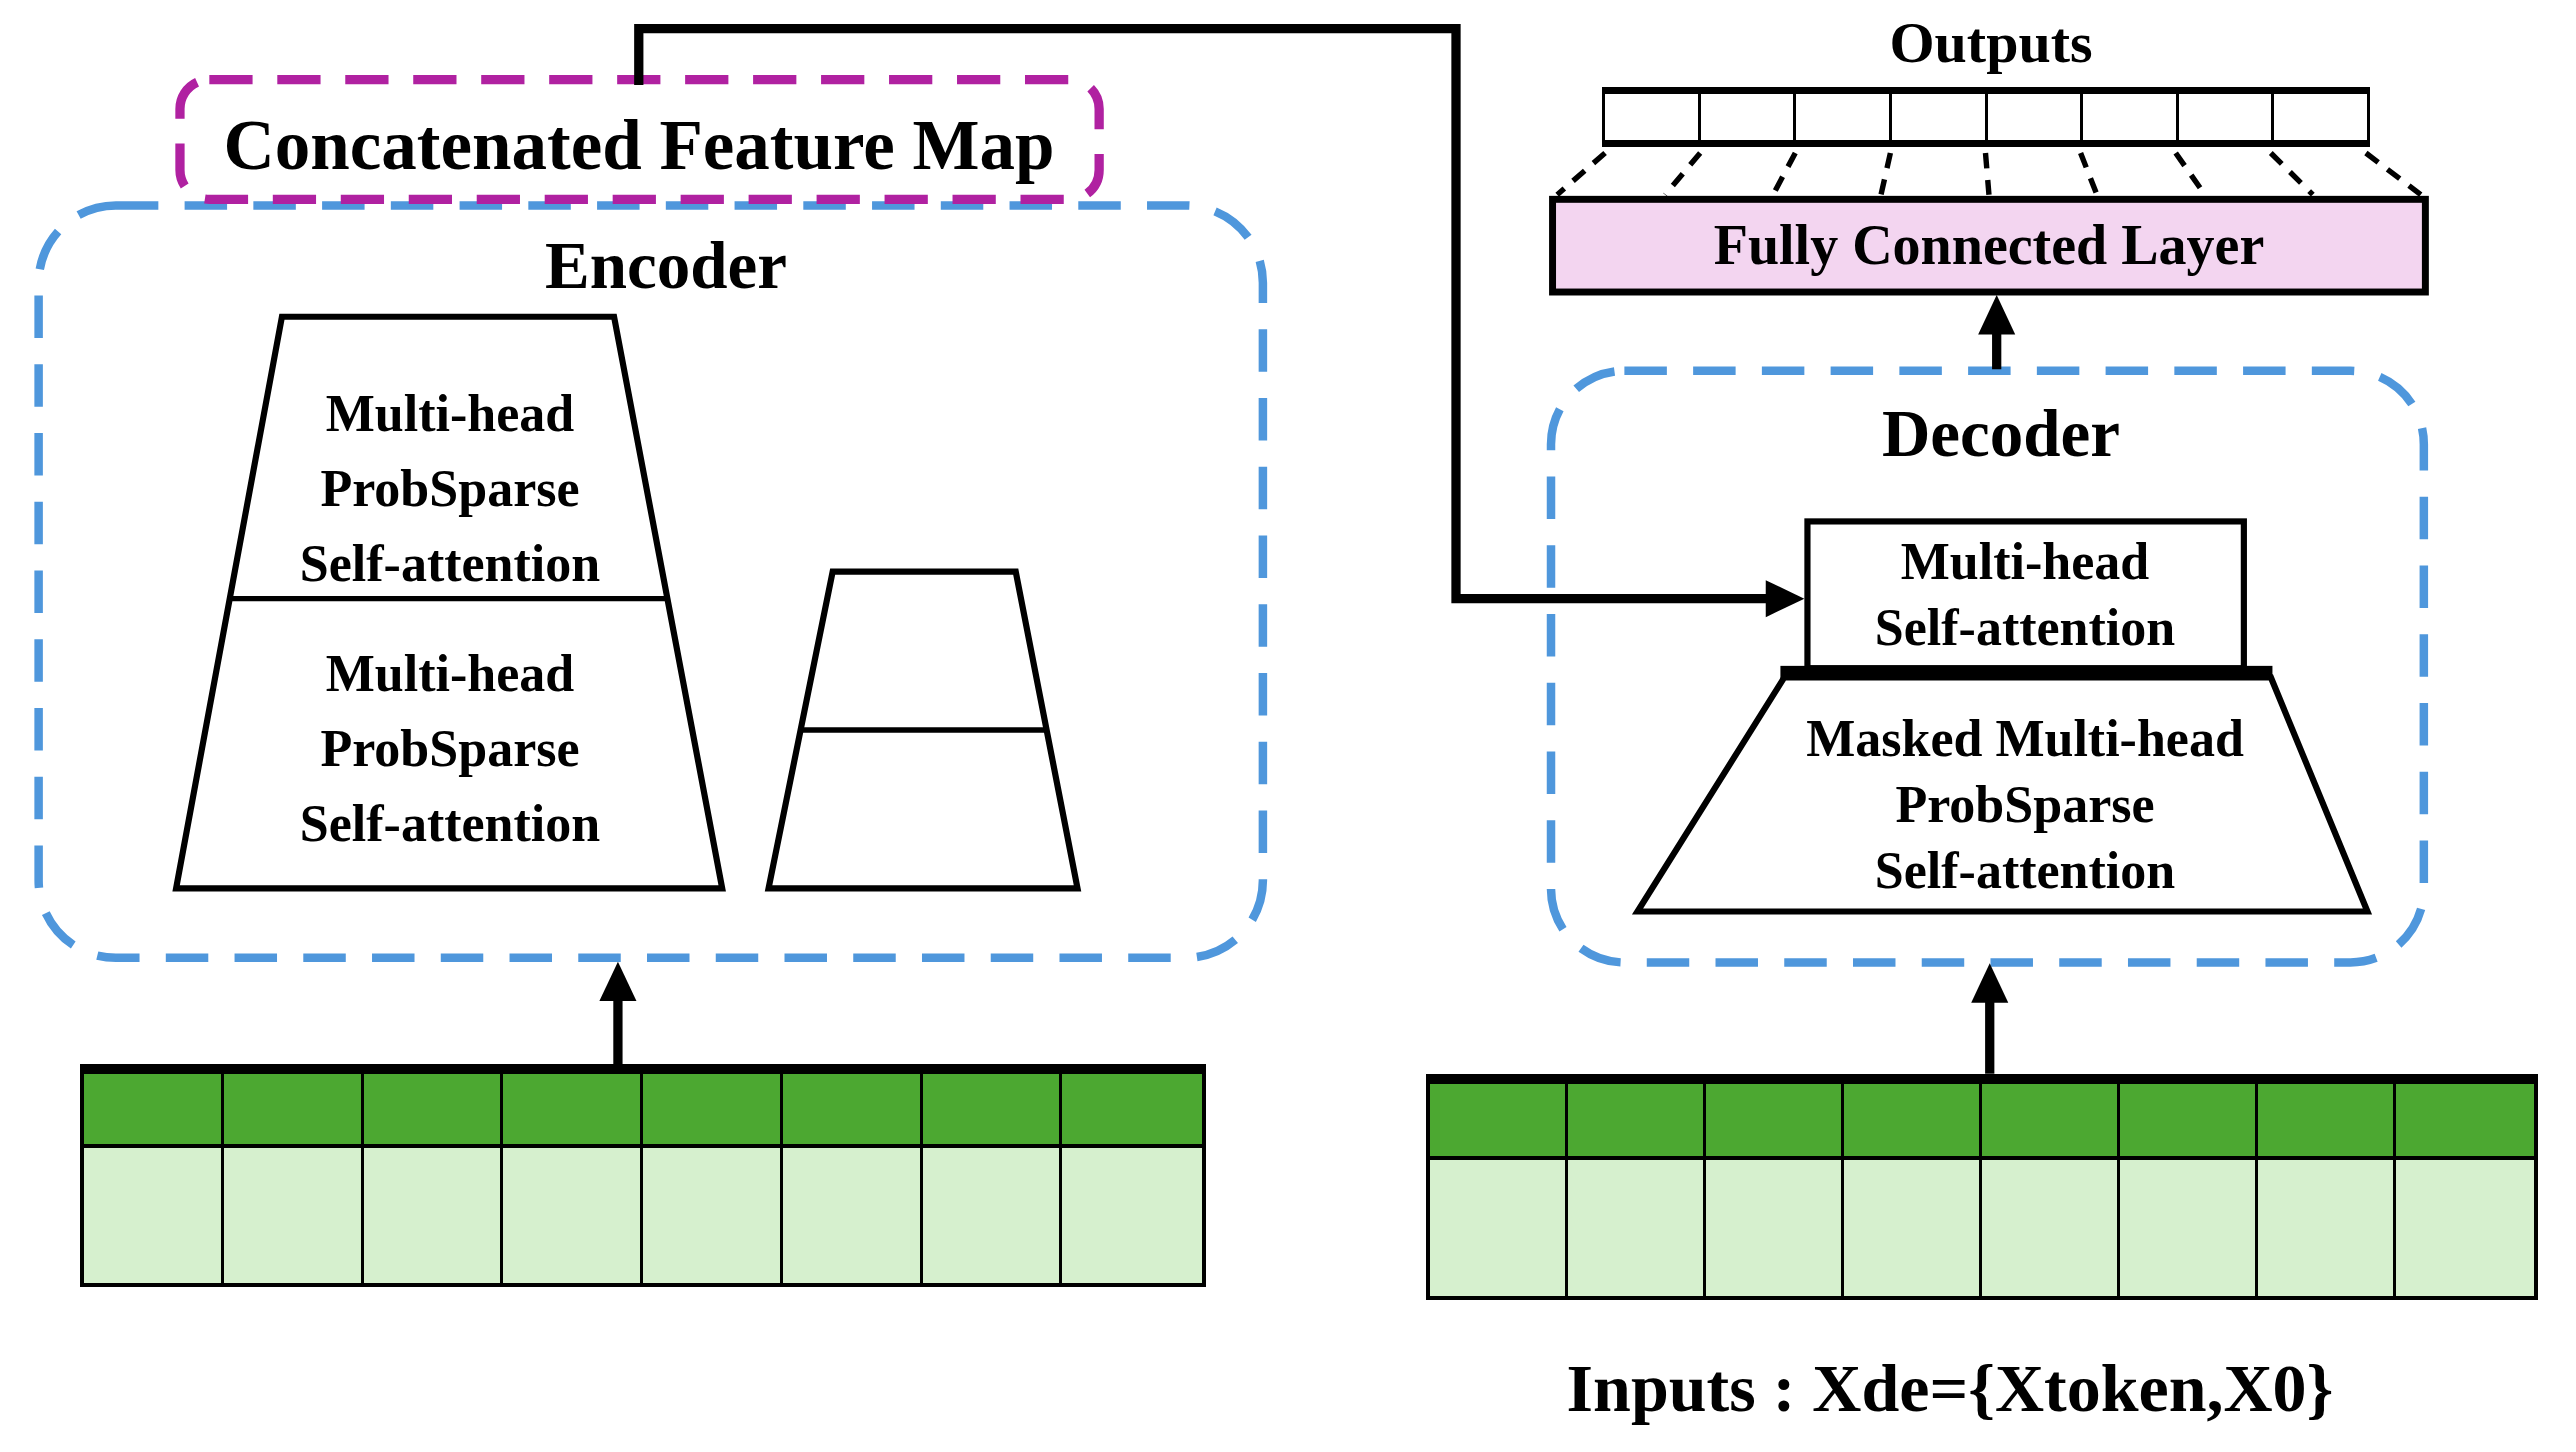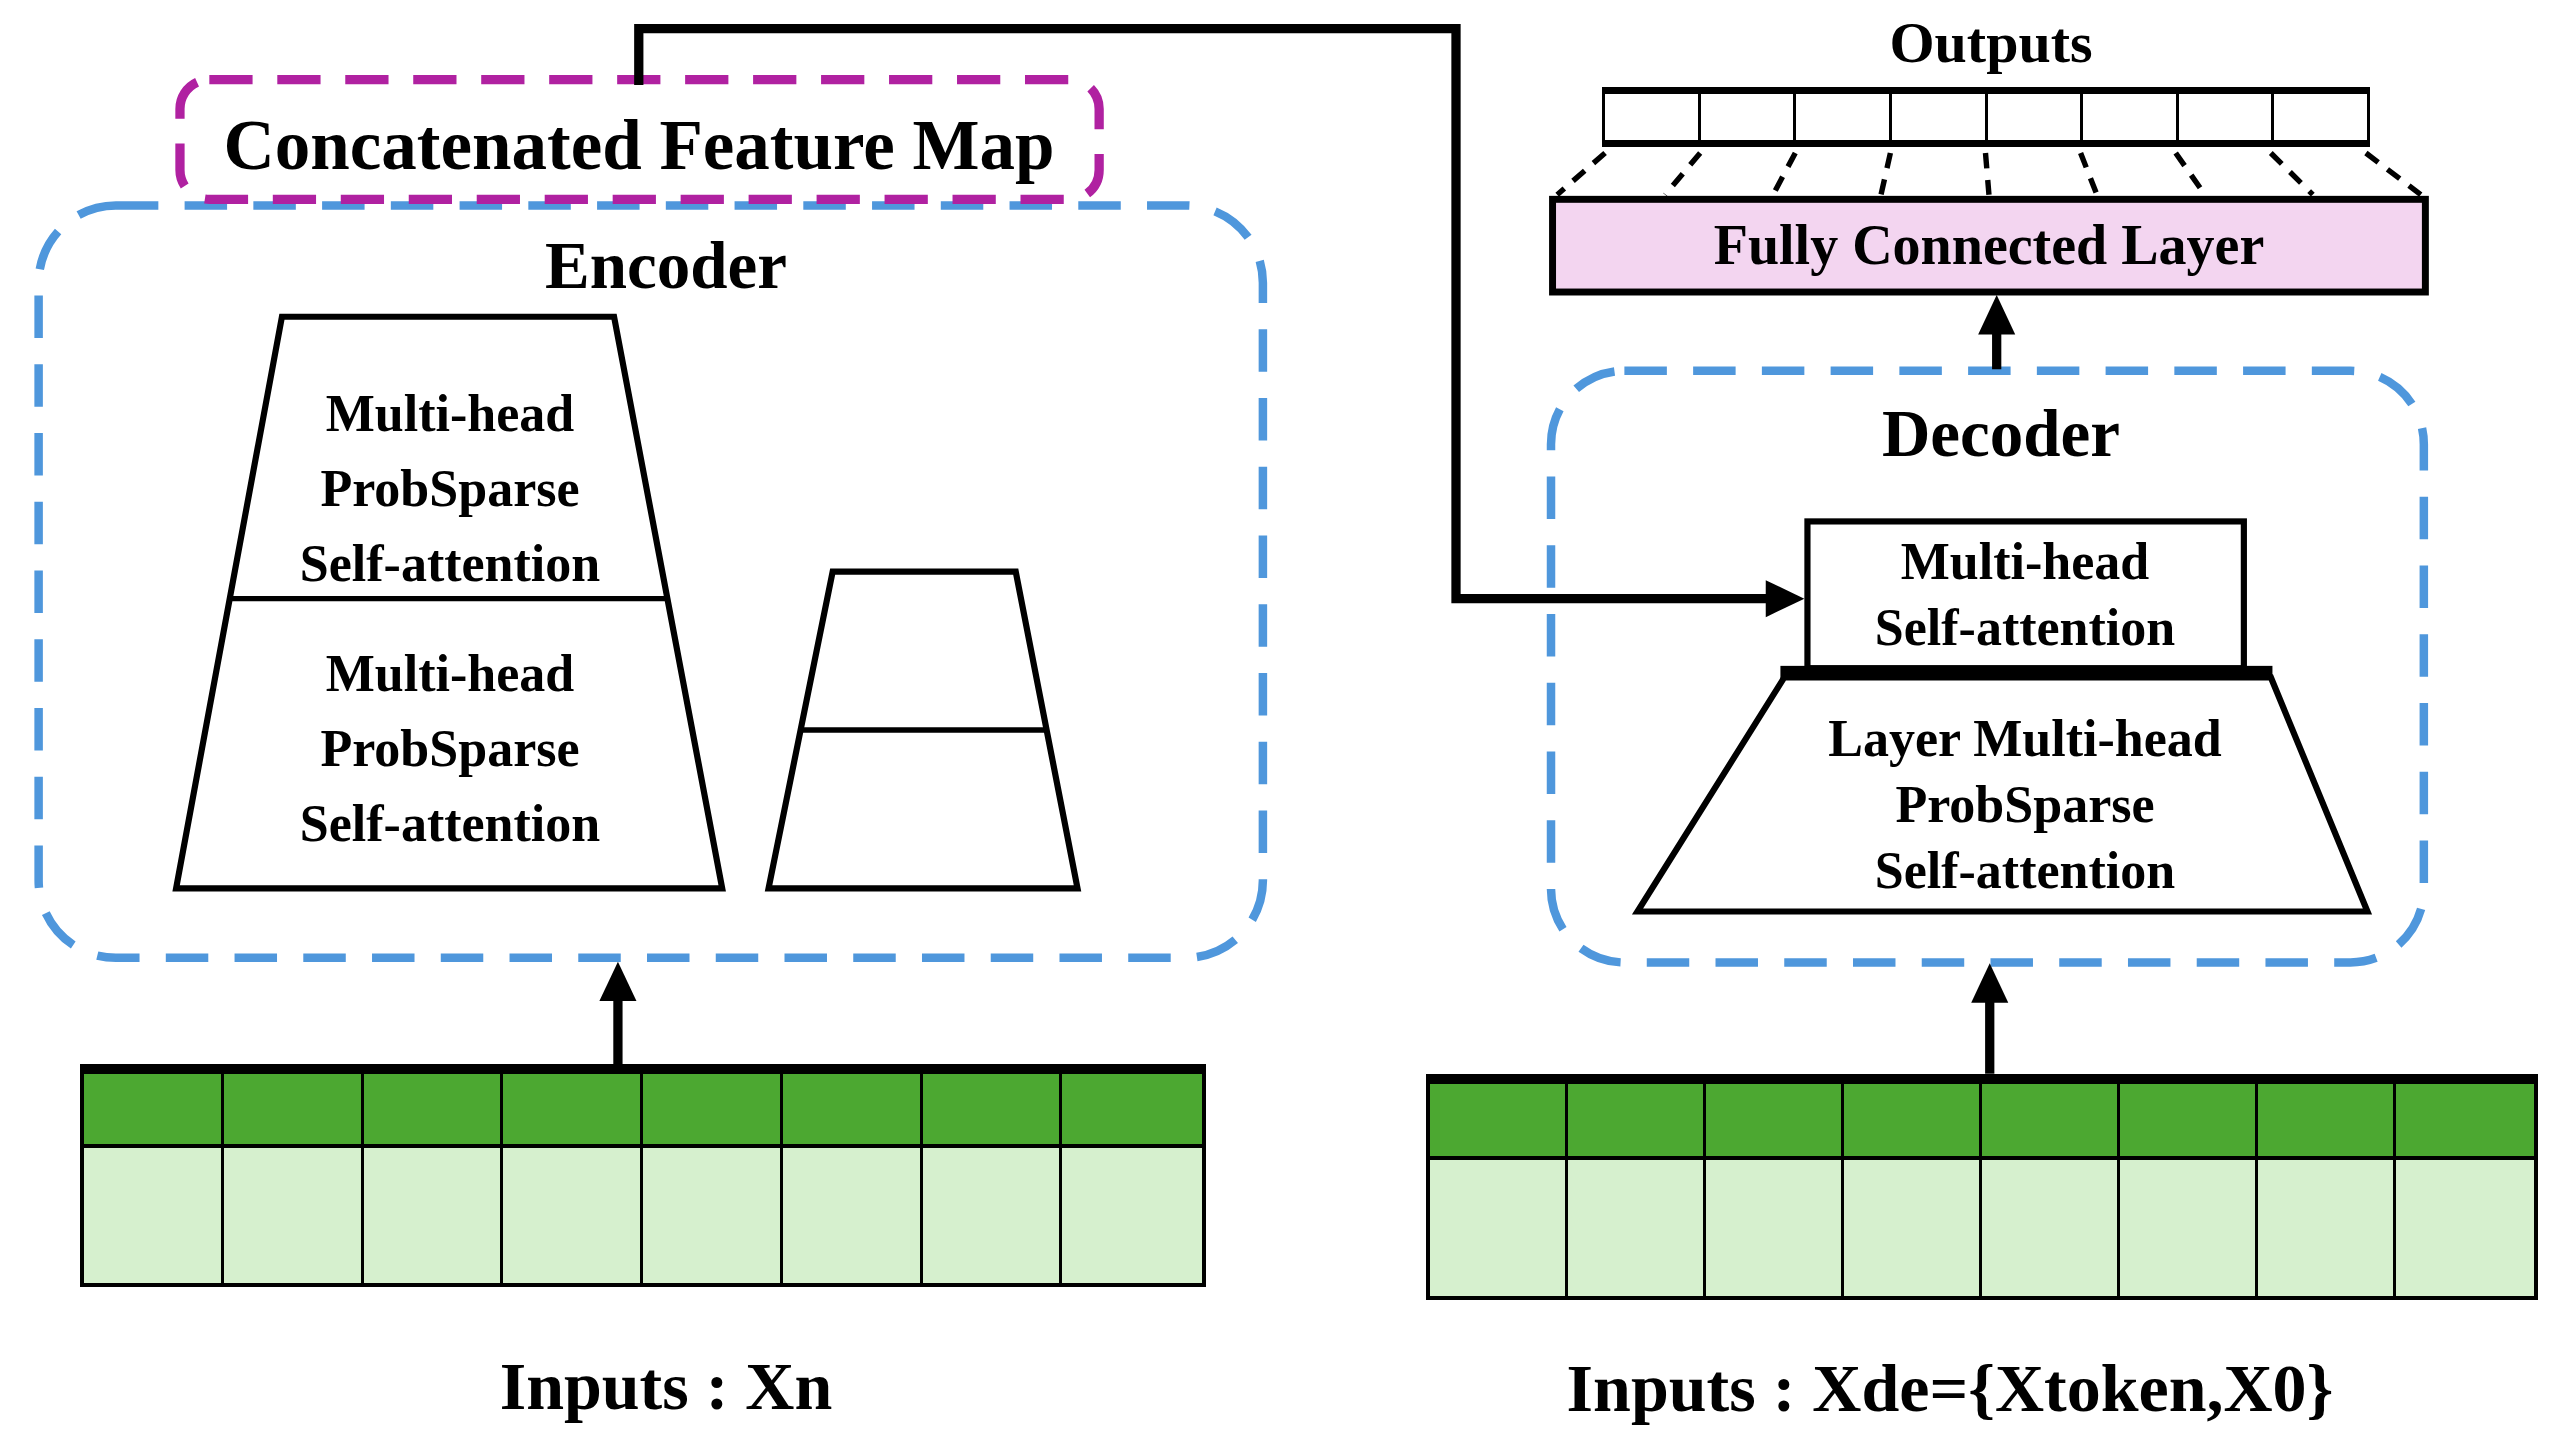--- a/index.html
+++ b/index.html
@@ -107,26 +107,25 @@
   <div class="label bold t72" style="left:1989px; top:246px;">Fully Connected Layer</div>
 
   <div class="label bold t95" style="left:2001px; top:434px;">Decoder</div>
 
   <div class="label tlines tlines-sm" style="left:2025px; top:595px;">
       <div class="tline">Multi-head</div>
       <div class="tline">Self-attention</div>
     </div>
 
   <div class="label tlines tlines-sm" style="left:2025px; top:805px;">
-      <div class="tline">Layer Multi-head</div>
+      <div class="tline">Masked Multi-head</div>
       <div class="tline">ProbSparse</div>
       <div class="tline">Self-attention</div>
     </div>
 
-  <div class="label bold t88" style="left:666px; top:1386px;">Inputs : Xn</div>
 
   <div class="label bold t88" style="left:1950px; top:1388px;">Inputs : Xde={Xtoken,X0}</div>
 
   <div class="orow" style="left:1602px; top:87px; width:768px; height:60px;">
       <div class="ocell"></div>
       <div class="ocell"></div>
       <div class="ocell"></div>
       <div class="ocell"></div>
       <div class="ocell"></div>
       <div class="ocell"></div>

